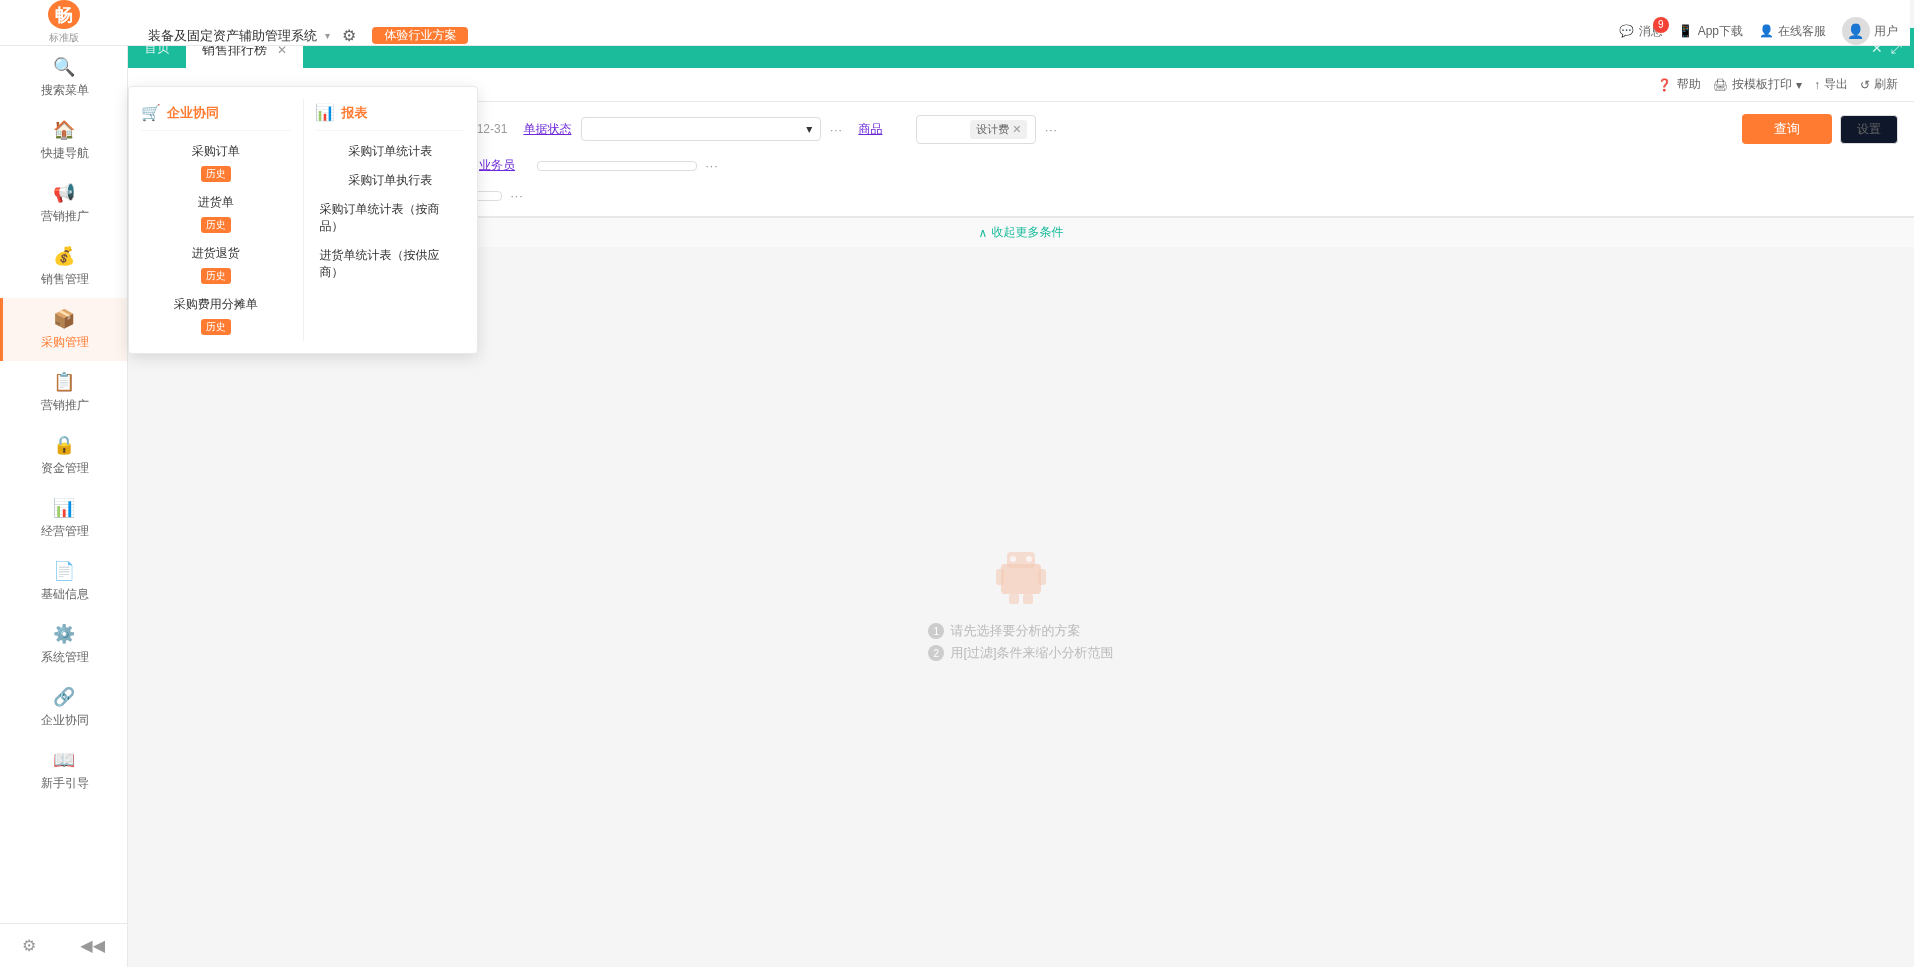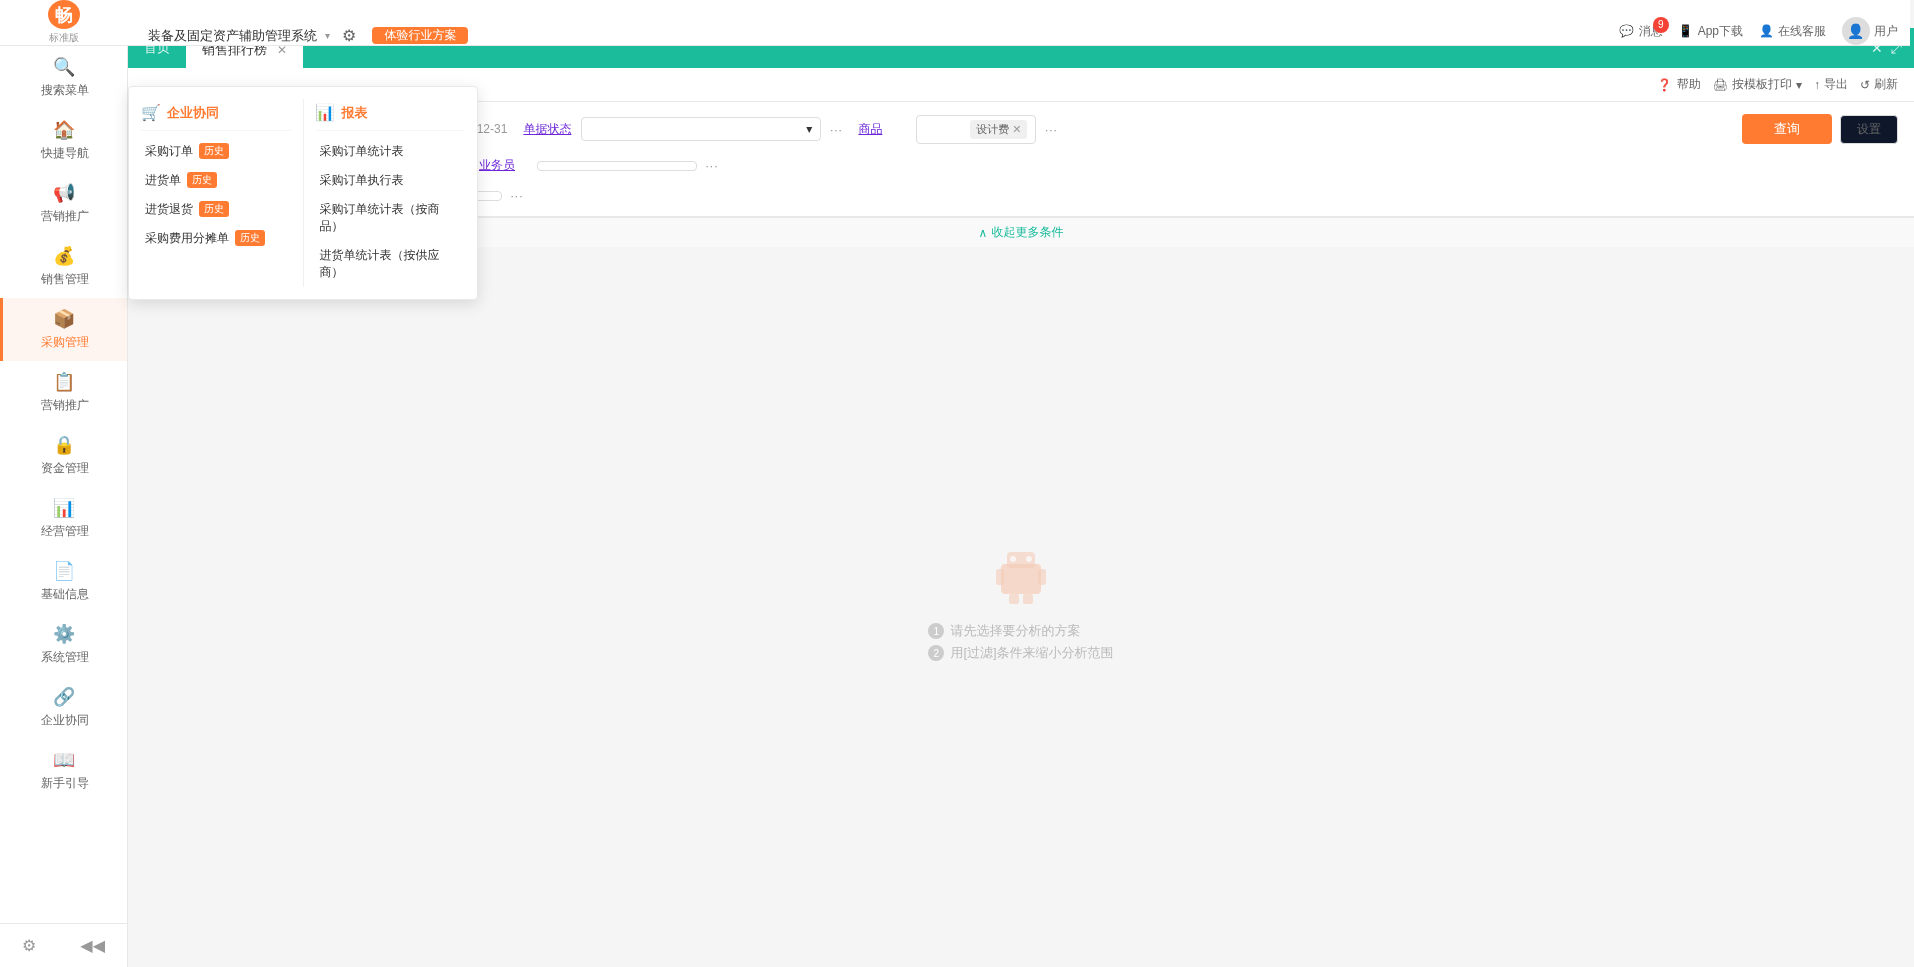--- a/index.html
+++ b/index.html
@@ -399,27 +399,28 @@
       font-weight: bold;
       padding: 4px 0 8px 0;
       border-bottom: 1px solid #f5f5f5;
       margin-bottom: 6px;
     }
     .dropdown-col-icon {
       font-size: 16px;
     }
     .dropdown-item {
       display: flex;
-      align-items: flex-start;
+      align-items: center;
       gap: 6px;
       padding: 6px 4px;
       cursor: pointer;
       color: #333;
       font-size: 12px;
       border-radius: 3px;
+      flex-direction: column;
     }
     .history-badge {
       background: #ff7b31;
       color: #fff;
       border-radius: 3px;
       padding: 1px 5px;
       font-size: 10px;
     }
 
     .content-area {

